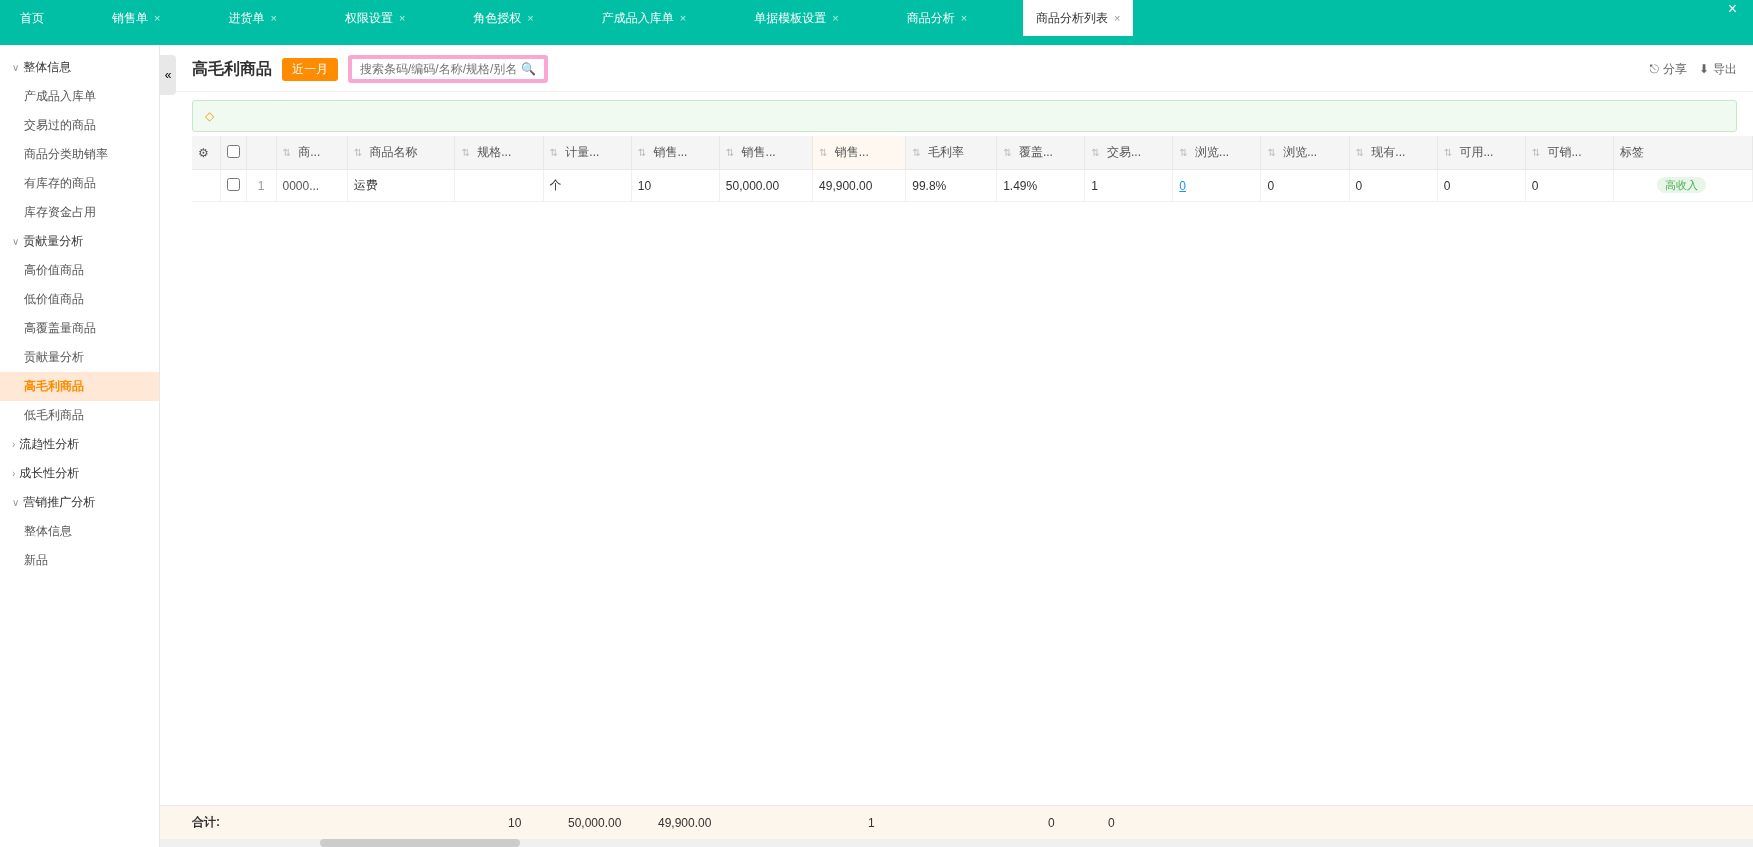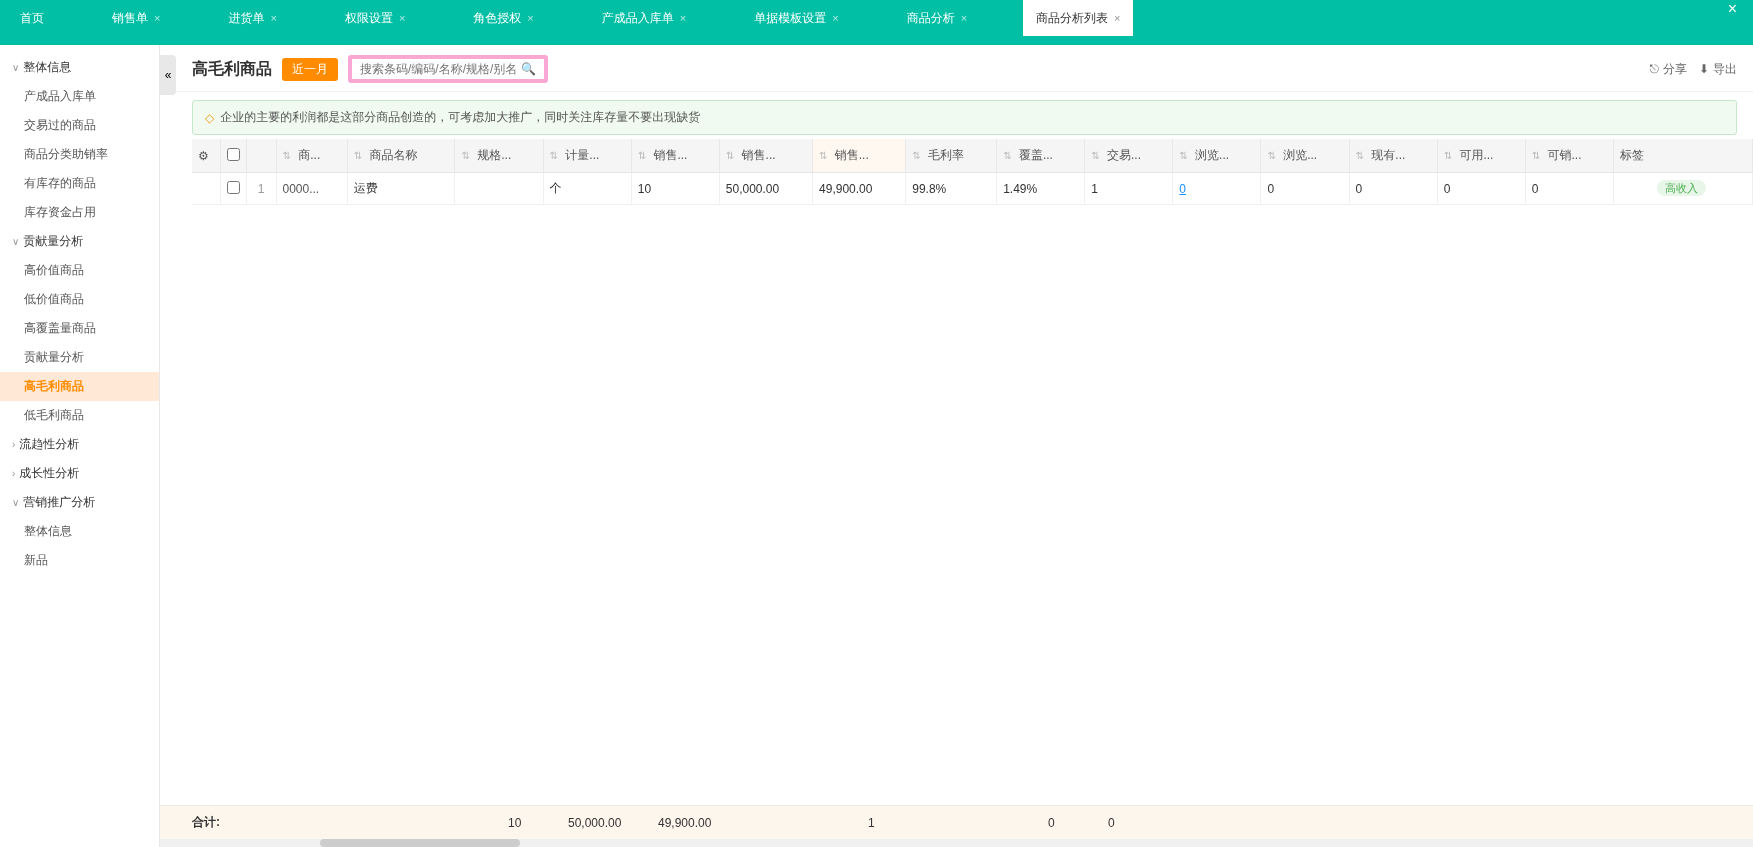--- a/index.html
+++ b/index.html
@@ -405,21 +405,20 @@
         </div>
         <div class="header-btn">
           <span>⬇</span>
           <span>导出</span>
         </div>
       </div>
     </div>
 
     <div class="info-banner">
       <span style="color:#f0a020;">◇</span>
-      <span>企业的主要的利润都是这部分商品创造的，可考虑加大推广，同时关注库存量不要出现缺货</span>
     </div>
 
     <div class="table-container">
       <table>
         <thead>
           <tr>
             <th style="width:28px;">
               <span>⚙</span>
             </th>
             <th class="checkbox-cell">

